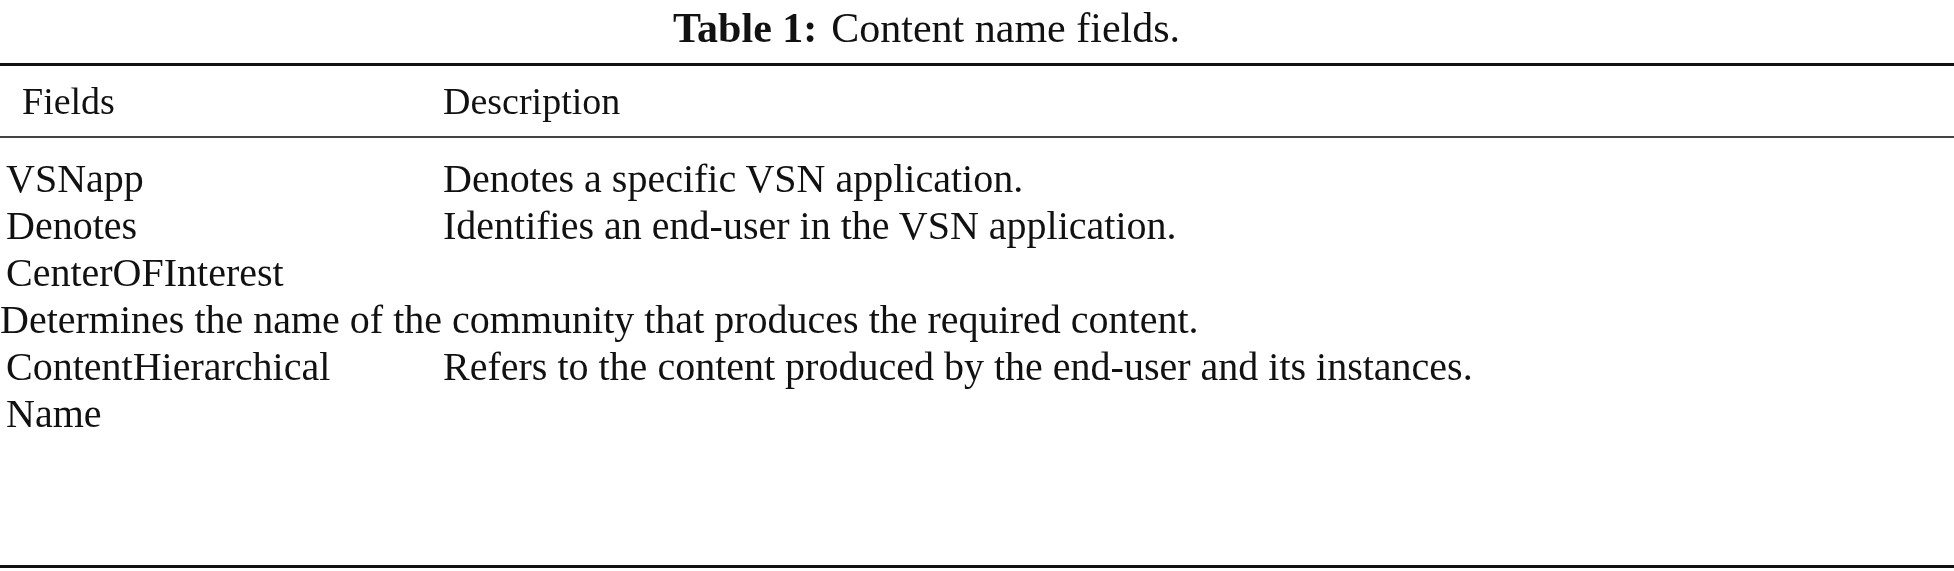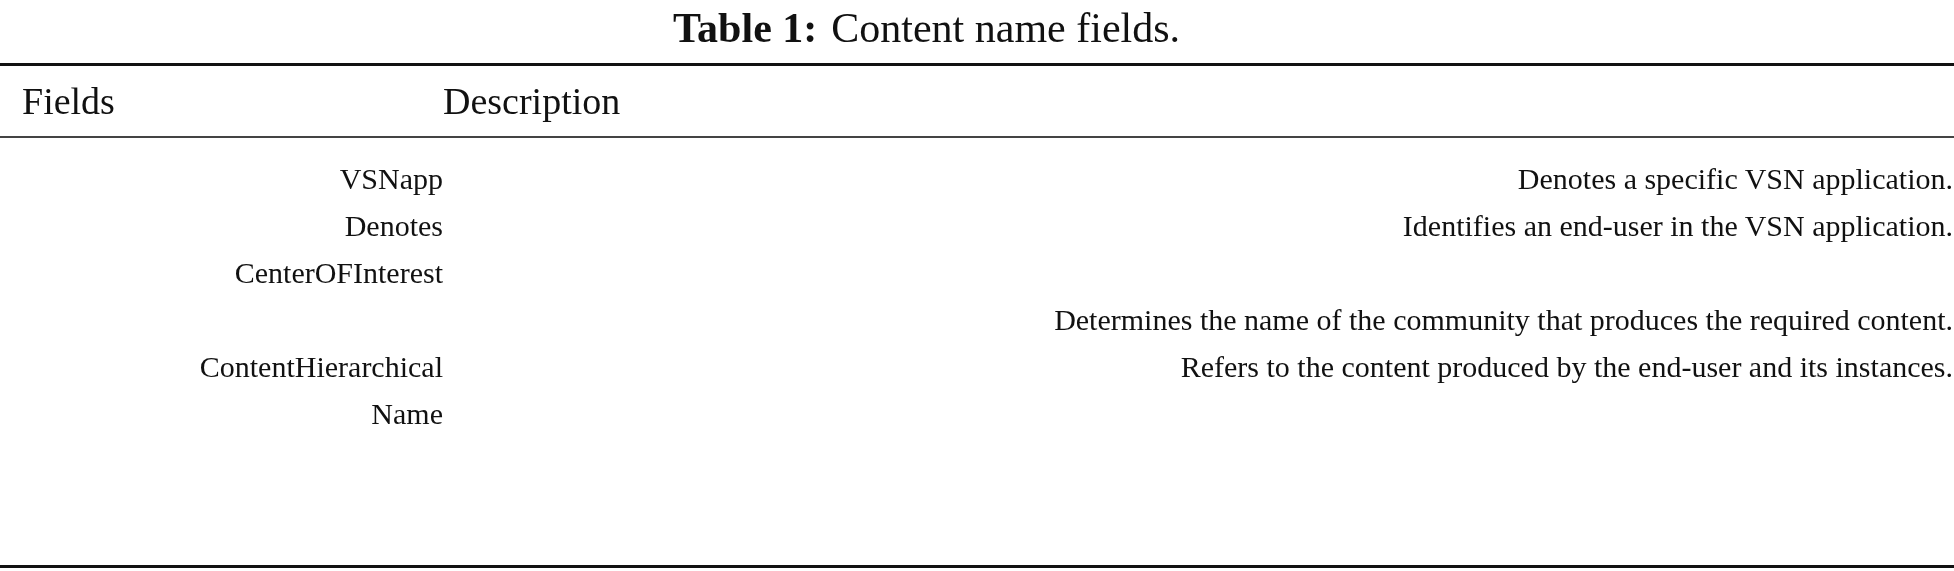--- a/index.html
+++ b/index.html
@@ -15,21 +15,21 @@
   }
   .caption .lbl { font-weight: bold; margin-right: 14px; }
   .rule { position: absolute; left: 0; width: 1954px; background: #111; }
   .rule.top { top: 63px; height: 3px; }
   .rule.mid { top: 136px; height: 2px; background: #444; }
   .rule.bot { top: 565px; height: 3px; }
   .hdr { position: absolute; top: 78px; font-size: 38px; line-height: 46px; }
   .hdr.f { left: 6px; margin-left: 16px; }
   .hdr.d { left: 443px; }
   .rows { position: absolute; top: 155px; left: 0; width: 1954px; }
-  .row { display: flex; font-size: 30px; line-height: 47px; text-align: right; }
+  .row { display: flex; font-size: 40px; line-height: 47px; }
   .row .field { width: 437px; padding-left: 6px; box-sizing: content-box; }
   .row .desc { flex: 1; padding-right: 1px; }
 </style>
 </head>
 <body>
 
 <div class="caption">
   <span class="lbl">Table 1:</span><span>Content name fields.</span>
 </div>
 

